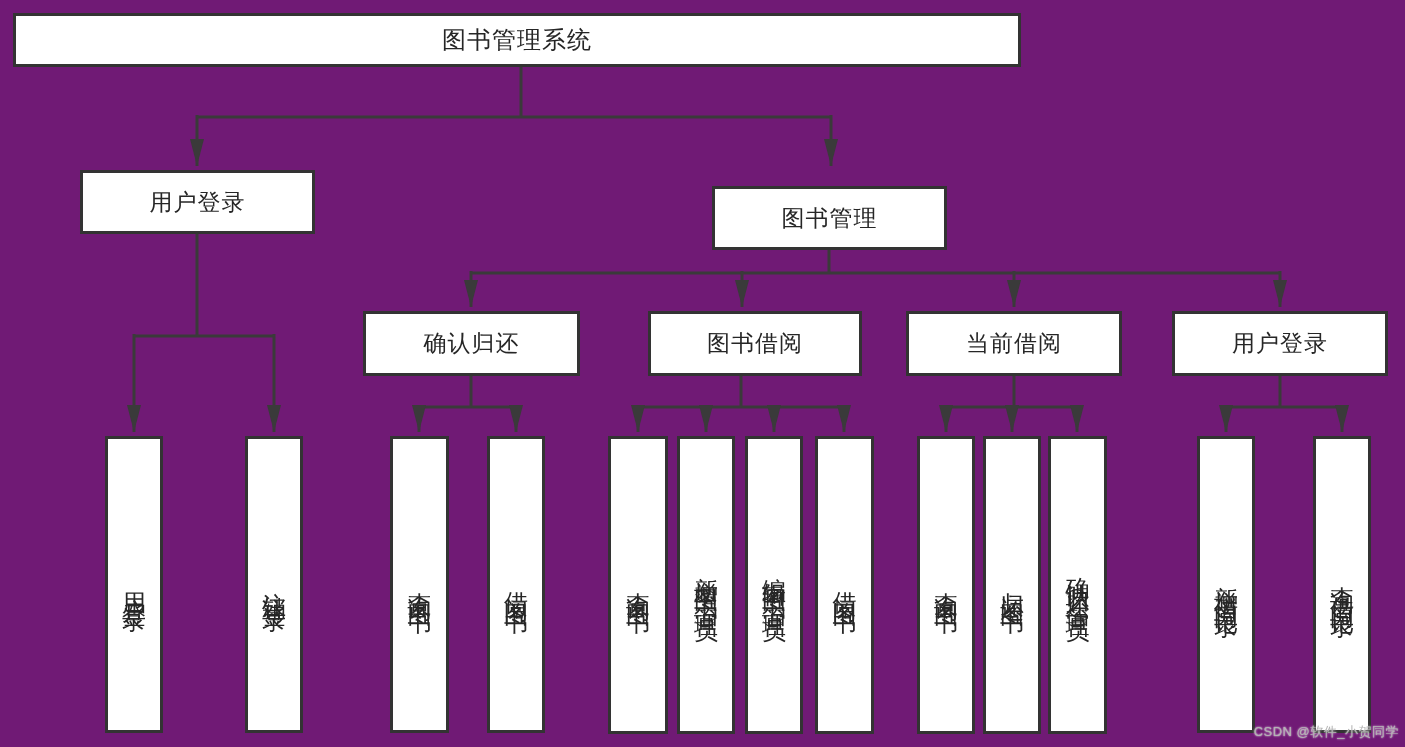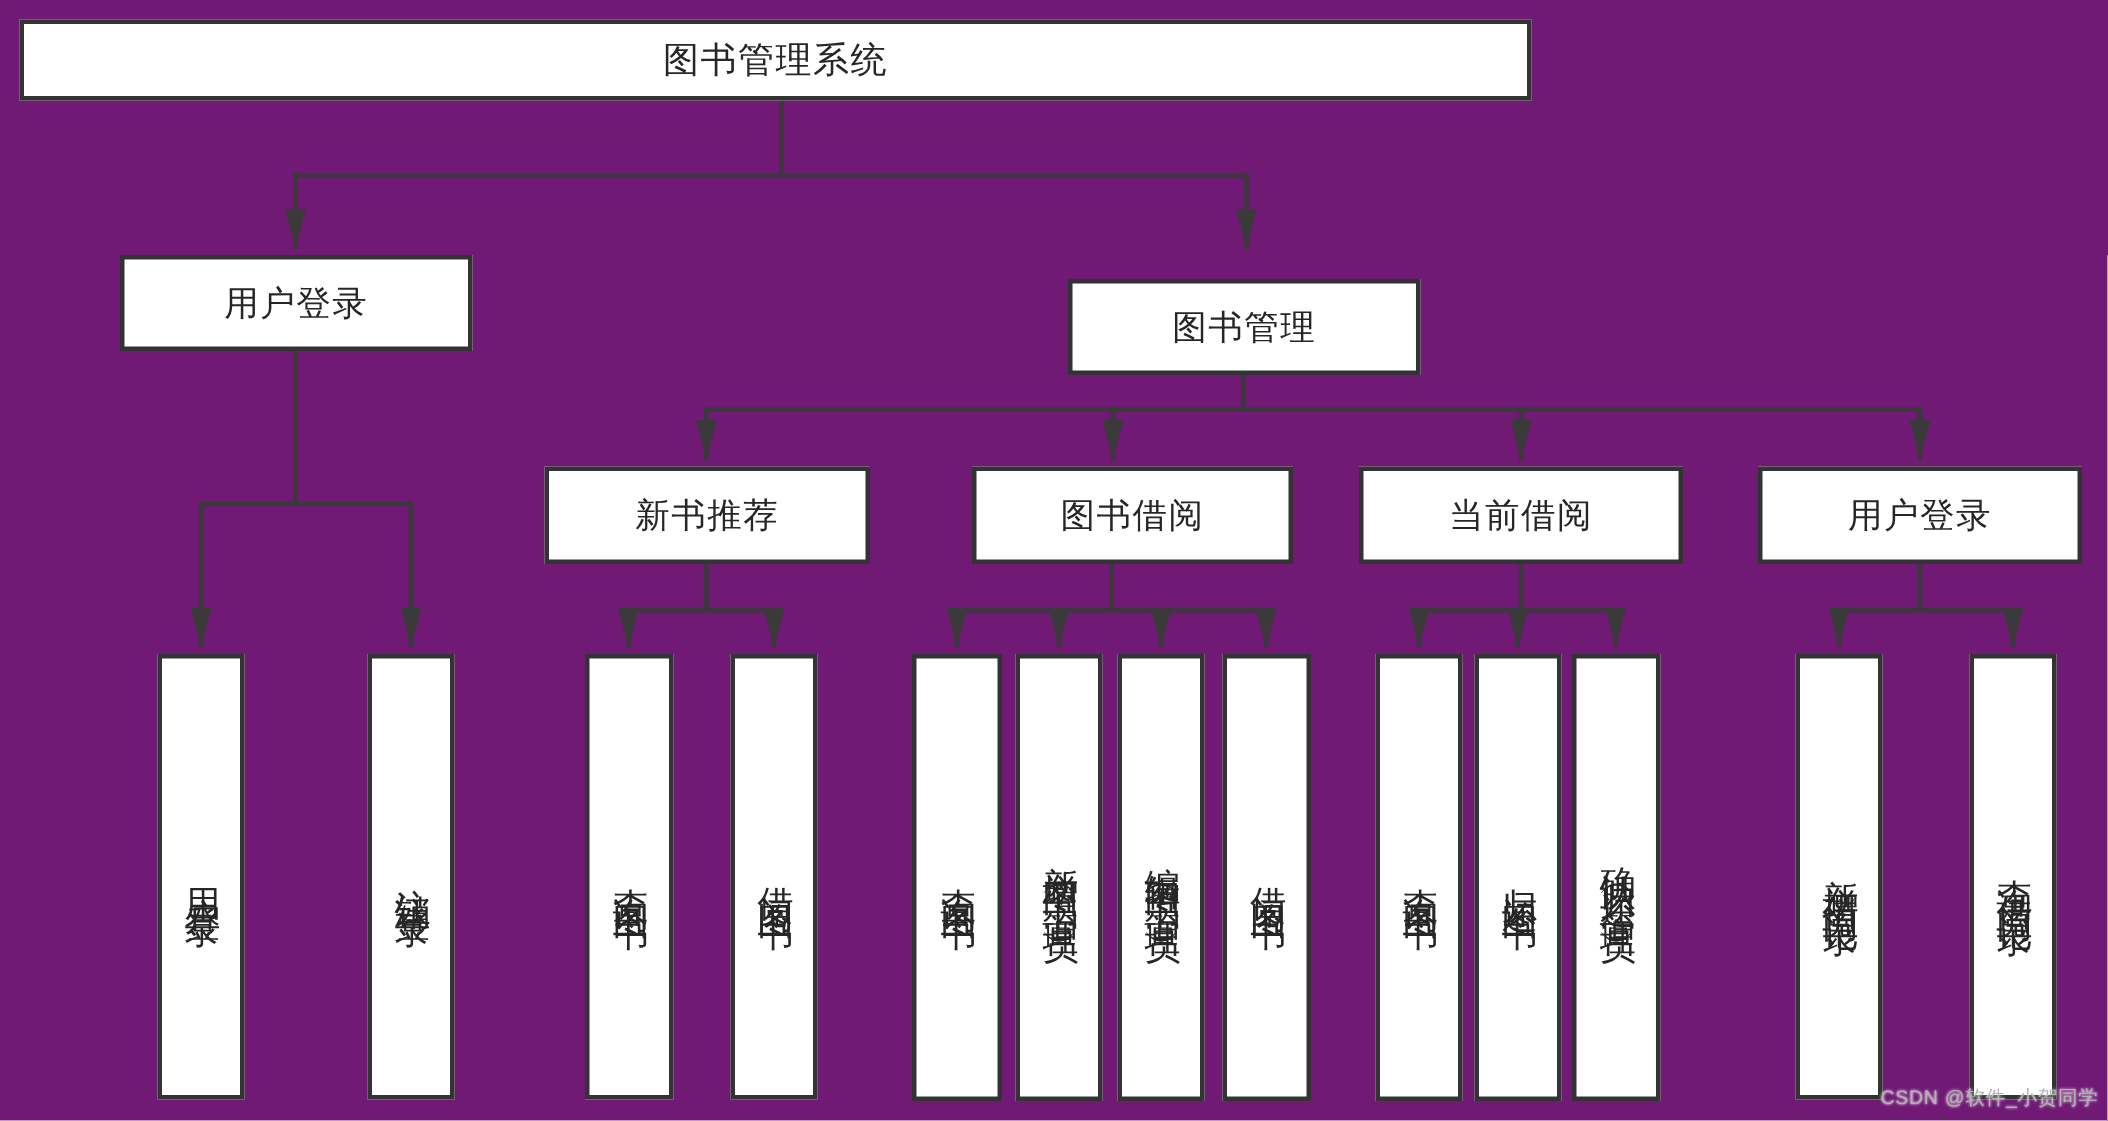--- a/index.html
+++ b/index.html
@@ -115,21 +115,21 @@
     <path class="wire" d="M1226,407 H1342"></path>
     <line class="wire" x1="1226" y1="405" x2="1226" y2="432" marker-end="url(#ah)"></line>
     <line class="wire" x1="1342" y1="405" x2="1342" y2="432" marker-end="url(#ah)"></line>
   </svg>
 
   <div class="node hbox root-box" style="left:13px; top:13px; width:1008px; height:54px;">图书管理系统</div>
 
   <div class="node hbox" style="left:80px; top:170px; width:235px; height:64px;">用户登录</div>
   <div class="node hbox" style="left:712px; top:170px; width:235px; height:64px;margin-top:16px;">图书管理</div>
 
-  <div class="node hbox" style="left:363px; top:311px; width:217px; height:65px;">新书推荐</div>
+  <div class="node hbox" style="left:363px; top:311px; width:217px; height:65px;">确认归还</div>
   <div class="node hbox" style="left:648px; top:311px; width:214px; height:65px;">图书借阅</div>
   <div class="node hbox" style="left:906px; top:311px; width:216px; height:65px;">当前借阅</div>
   <div class="node hbox" style="left:1172px; top:311px; width:216px; height:65px;">用户登录</div>
 
   <div class="node vbox" style="left:105px; top:436px; width:58px; height:297px;">
     <span class="vtext">用户登录</span>
   </div>
   <div class="node vbox" style="left:245px; top:436px; width:58px; height:297px;">
     <span class="vtext">注销登录</span>
   </div>

